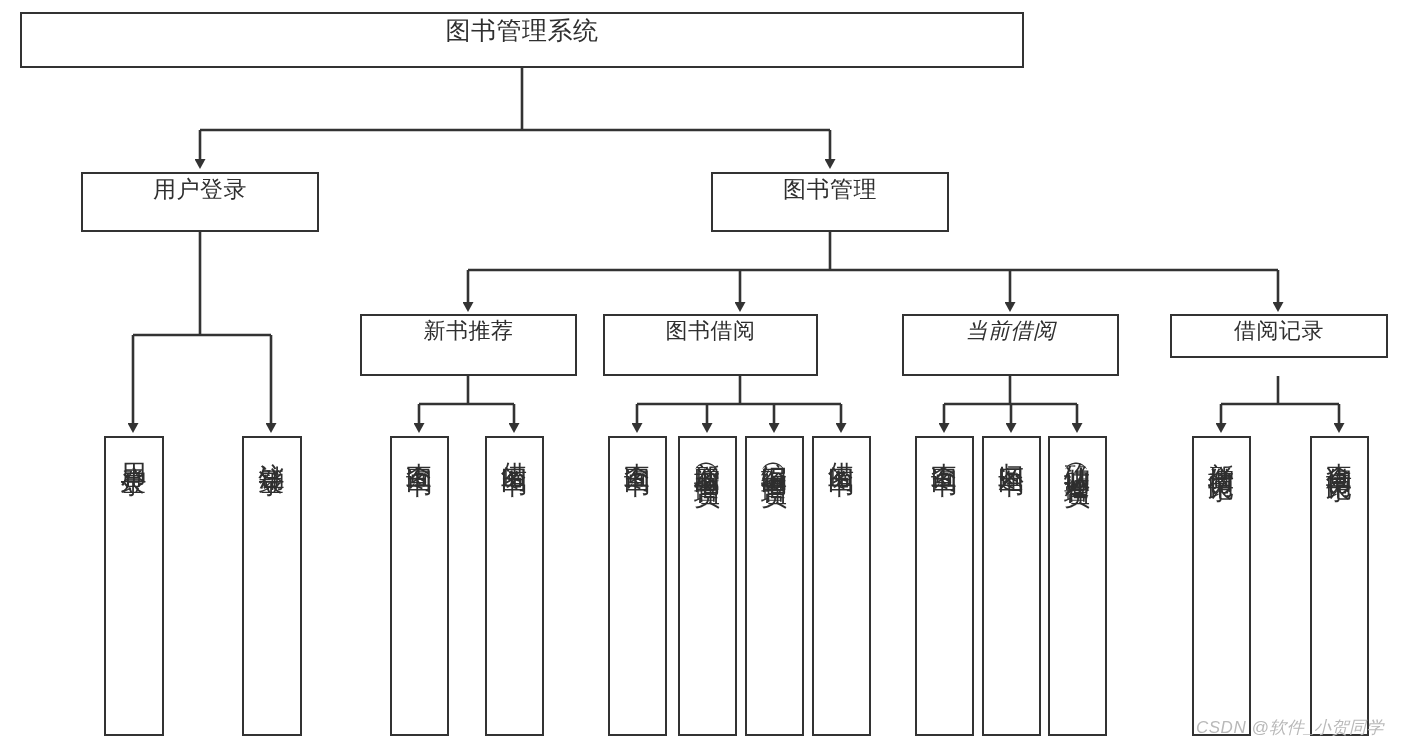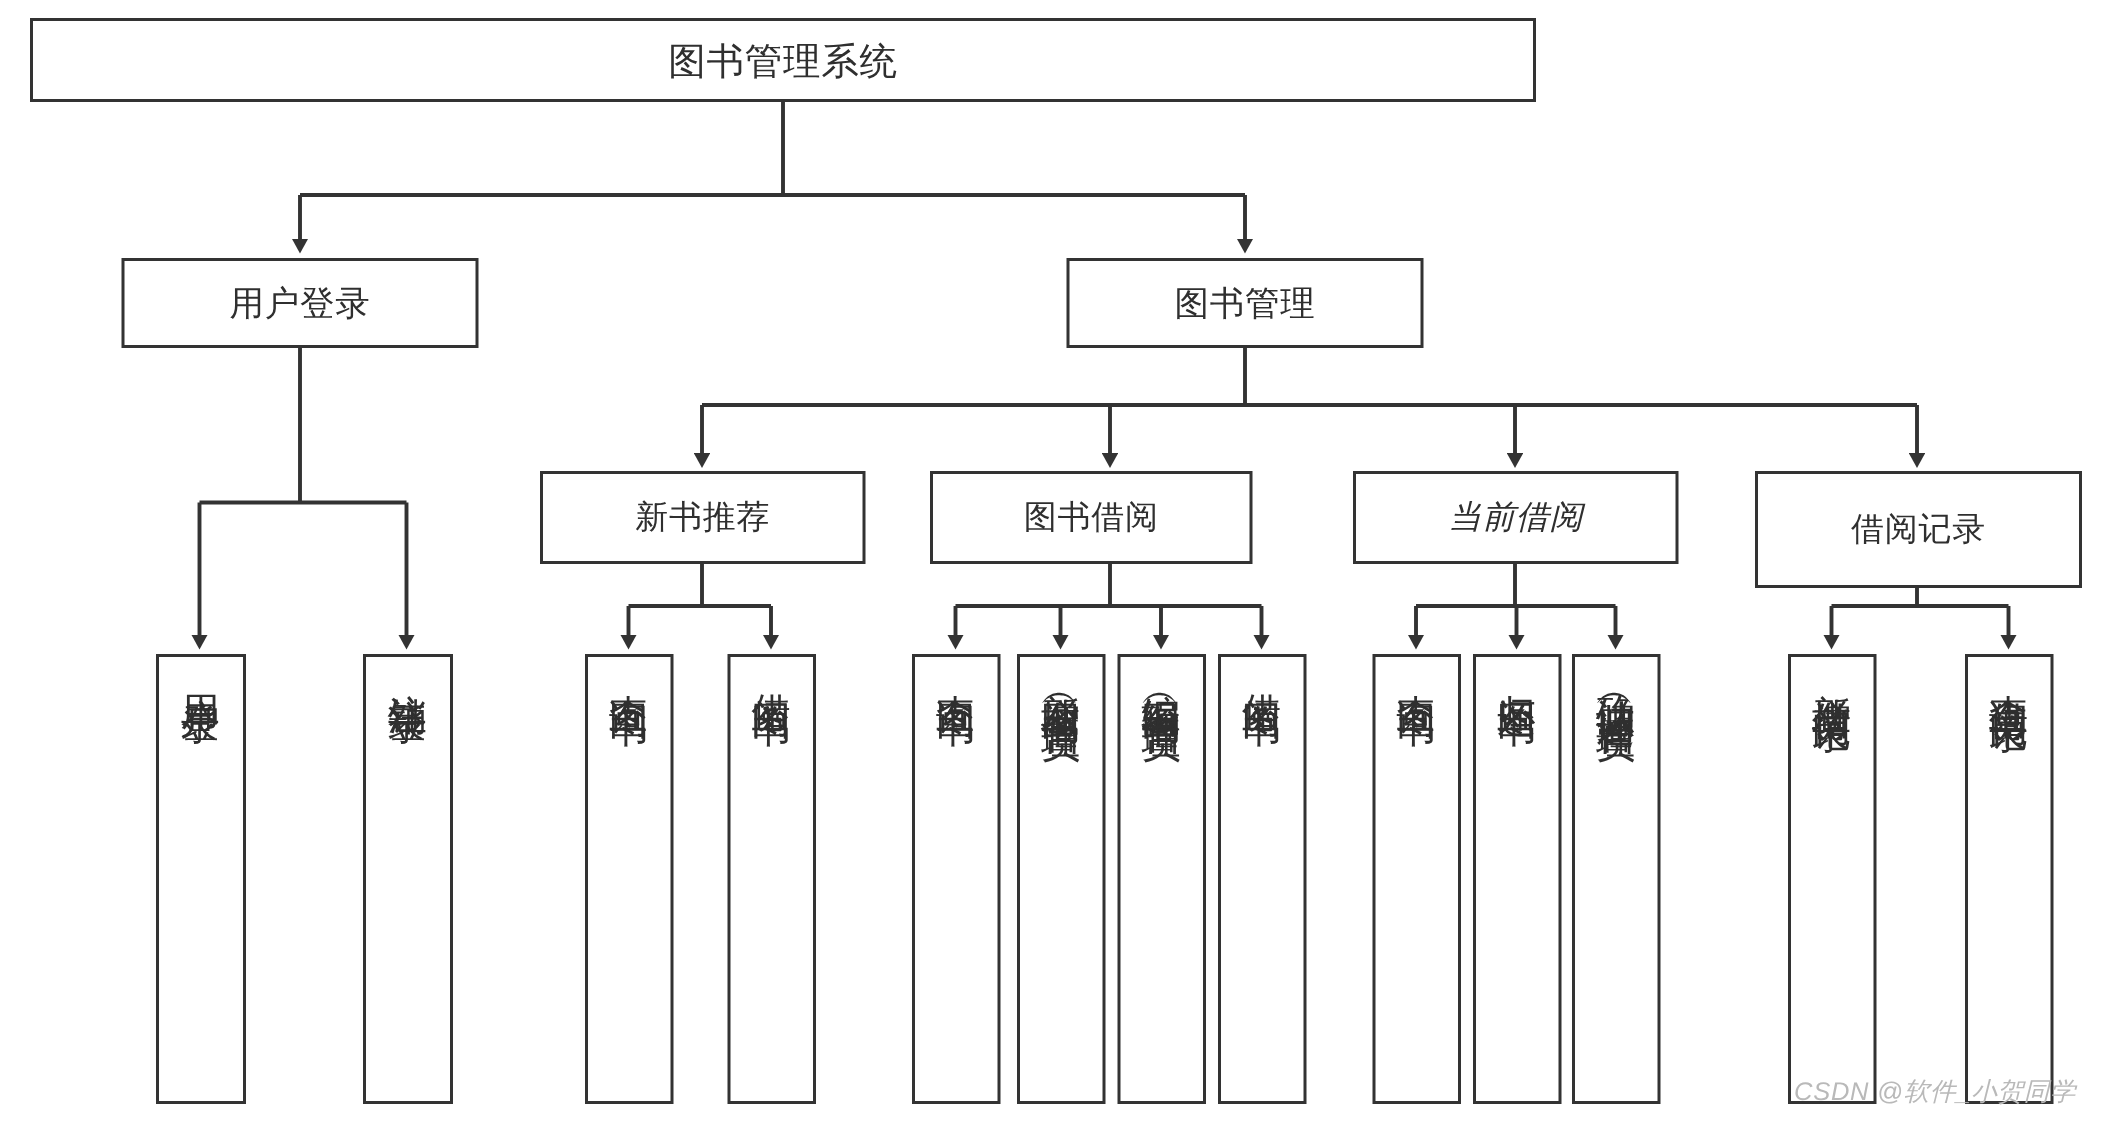--- a/index.html
+++ b/index.html
@@ -19,21 +19,21 @@
     left:0; top:0;
     width:1405px; height:747px;
     pointer-events:none;
   }
   .node{
     position:absolute;
     box-sizing:border-box;
     border:2.5px solid #333333;
     background:#ffffff;
     display:flex;
-    align-items:center;
+    align-items:flex-start;
     justify-content:center;
     color:#2a2a2a;
   }
   .node .lbl{
     color:#2f2f2f;
     letter-spacing:0.5px;
     white-space:nowrap;
   }
   .node.root .lbl{ font-size:25px; }
   .node.l2 .lbl{ font-size:23px; }
@@ -126,27 +126,27 @@
   <div class="node l2" style="left:81px;top:172px;width:238px;height:60px;">
     <span class="lbl">用户登录</span>
   </div>
   <div class="node l2" style="left:711px;top:172px;width:238px;height:60px;">
     <span class="lbl">图书管理</span>
   </div>
 
   <div class="node l3" style="left:360px;top:314px;width:217px;height:62px;">
     <span class="lbl">新书推荐</span>
   </div>
-  <div class="node l3" style="left:620px;top:314px;width:215px;height:62px;">
+  <div class="node l3" style="left:603px;top:314px;width:215px;height:62px;">
     <span class="lbl">图书借阅</span>
   </div>
   <div class="node l3" style="left:902px;top:314px;width:217px;height:62px;font-style:italic;">
     <span class="lbl">当前借阅</span>
   </div>
-  <div class="node l3" style="left:1170px;top:314px;width:218px;height:78px;">
+  <div class="node l3" style="left:1170px;top:314px;width:218px;height:44px;">
     <span class="lbl">借阅记录</span>
   </div>
 
   <div class="node leaf" style="left:104px;top:436px;width:60px;height:300px;">
     <span class="lbl">用户登录</span>
   </div>
   <div class="node leaf" style="left:242px;top:436px;width:60px;height:300px;">
     <span class="lbl">注销登录</span>
   </div>
 

